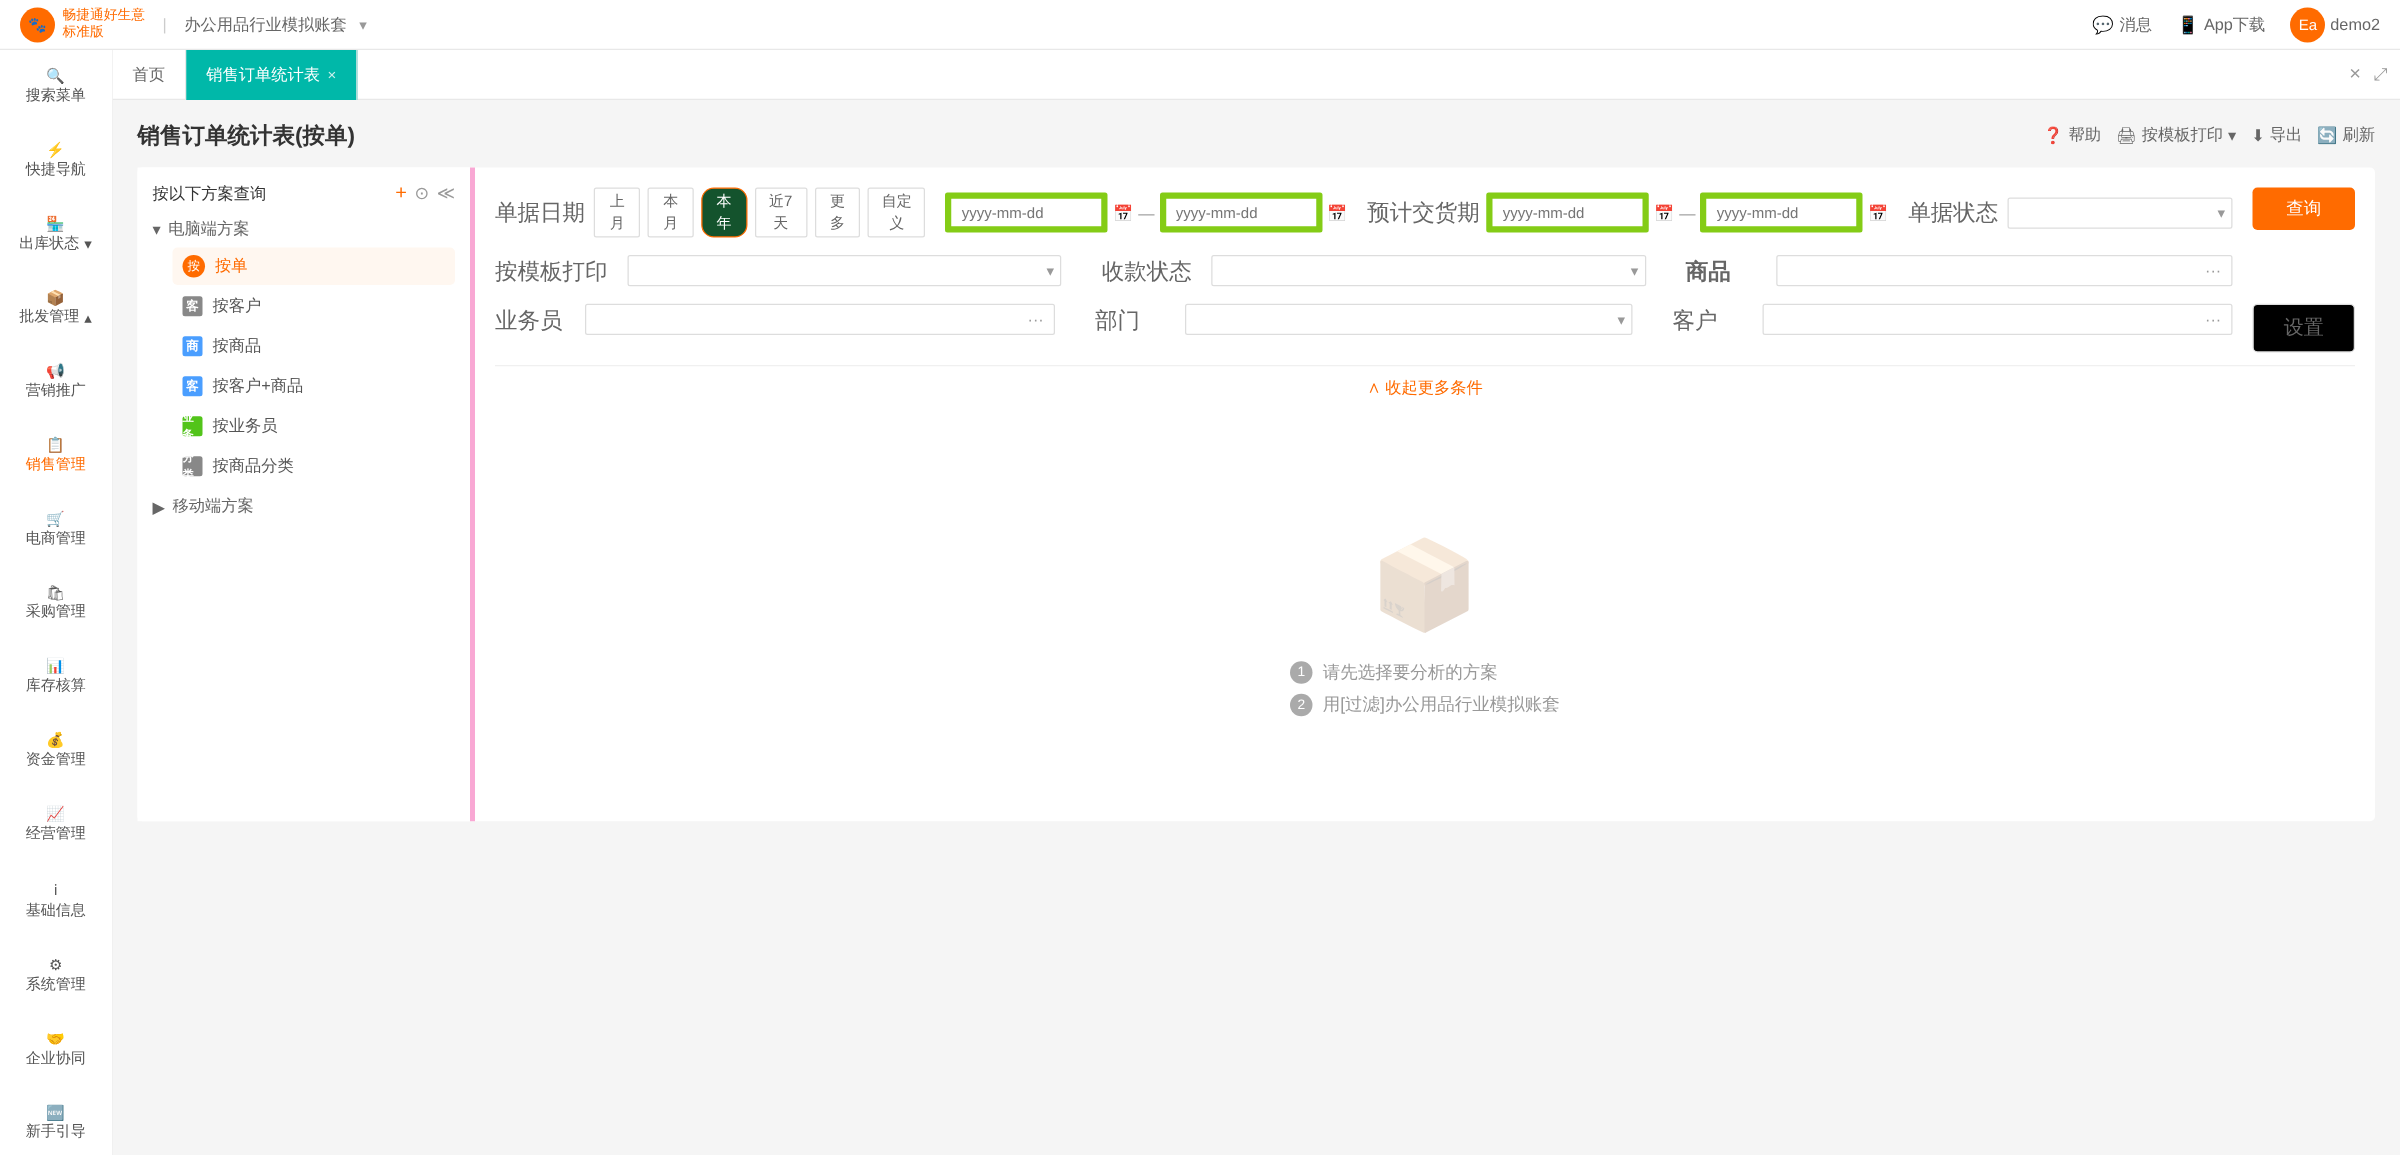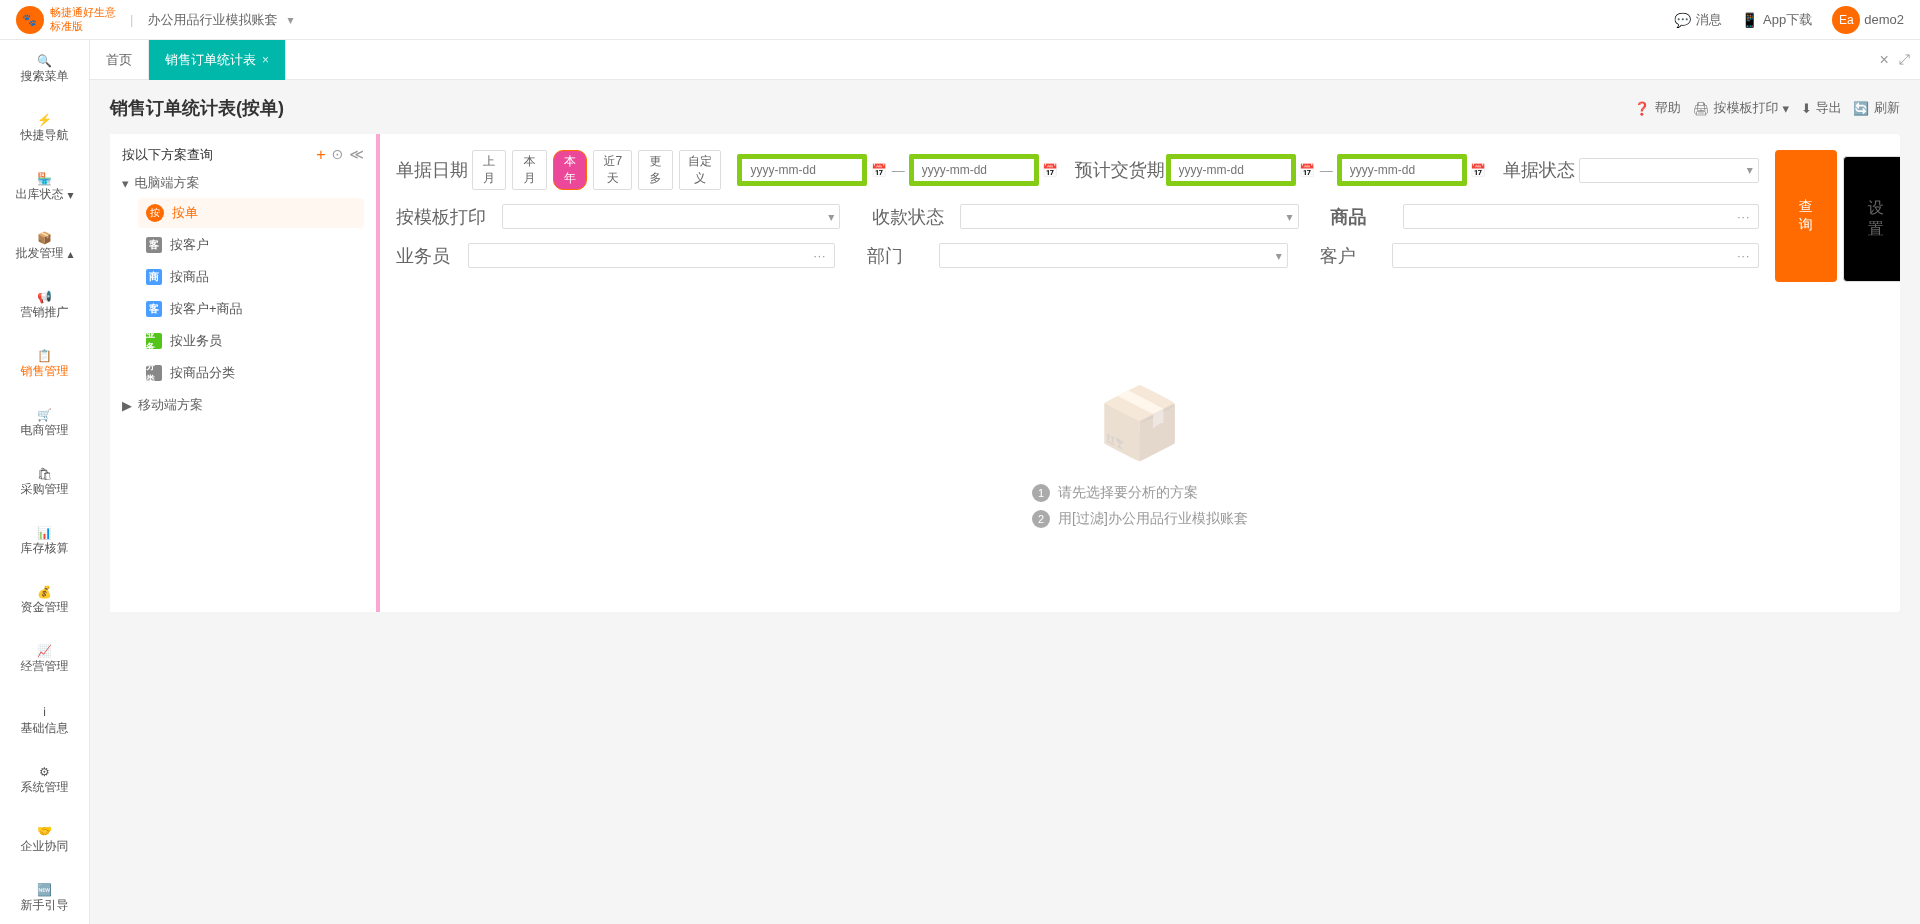--- a/index.html
+++ b/index.html
@@ -35,21 +35,21 @@
     
     .page-content { flex: 1; overflow-y: auto; padding: 16px 20px; background: #f5f5f5; }
     .page-header { display: flex; align-items: center; justify-content: space-between; margin-bottom: 14px; }
     .page-title { font-size: 18px; font-weight: 600; color: #333; }
     .page-actions { display: flex; align-items: center; gap: 12px; font-size: 13px; color: #666; }
     .page-actions-item { display: flex; align-items: center; gap: 4px; cursor: pointer; }
     .filter-row { display: flex; align-items: center; gap: 16px; margin-bottom: 14px; flex-wrap: nowrap; }
     .filter-label { color: #666; font-size: 18px; white-space: nowrap; min-width: 56px; }
     .filter-date-group { display: flex; align-items: center; gap: 6px; }
     .date-quick-btn { padding: 2px 8px; border-radius: 2px; border: 1px solid #ddd; background: #fff; cursor: pointer; font-size: 12px; color: #666; }
-    .date-quick-btn.active { background: #ec4899; color: #fff; border-color: #ff6b00; border-radius: 10px; }
+    .date-quick-btn.active { background: #14532d; color: #fff; border-color: #ff6b00; border-radius: 10px; }
     .date-input-group { display: flex; align-items: center; gap: 4px; }
     .date-input { border: 5px solid #84cc16; border-radius: 2px; padding: 4px 8px; font-size: 12px; color: #999; width: 130px; }
     .date-sep { color: #999; }
     .date-icon { color: #ff6b00; cursor: pointer; }
     .filter-select { border: 1px solid #ddd; border-radius: 2px; padding: 4px 24px 4px 8px; font-size: 13px; color: #999; background: #fff; cursor: pointer; min-width: 180px; appearance: none; -webkit-appearance: none; position: relative; }
     .select-wrapper { position: relative; display: inline-flex; align-items: center; }
     .select-wrapper::after { content: '▾'; position: absolute; right: 6px; color: #999; pointer-events: none; font-size: 12px; }
 
     
     .query-btn { background: #ff6b00; color: #fff; border: none; border-radius: 4px; padding: 8px 24px; font-size: 14px; cursor: pointer; }
@@ -76,21 +76,21 @@
 
     .right-panel { flex: 1; padding: 16px; overflow: hidden; }
     .collapse-btn { color: #ff6b00; cursor: pointer; font-size: 13px; }
 
     
     .empty-state { display: flex; flex-direction: column; align-items: center; justify-content: center; padding: 60px 0; color: #999; }
     .empty-hints { text-align: left; }
     .empty-hint { display: flex; align-items: center; gap: 8px; margin-bottom: 8px; font-size: 14px; color: #999; }
     .hint-num { width: 18px; height: 18px; border-radius: 50%; background: #aaa; color: #fff; display: flex; align-items: center; justify-content: center; font-size: 11px; flex-shrink: 0; }
 
-    .filter-right-btn-area { display: flex; flex-direction: row; gap: 6px; justify-content: space-between; padding-top: 0; }
+    .filter-right-btn-area { display: flex; flex-direction: column; gap: 6px; justify-content: space-between; padding-top: 0; }
   </style>
 </head>
 <body>
 
 <div class="top-bar">
   <div class="top-bar-left">
     <div class="logo-area">
       <div class="logo-icon">🐾</div>
       <div class="logo-text">
         <div>畅捷通好生意</div>
@@ -353,20 +353,26 @@
               </div>
 
             </div>
 
             <div class="filter-right-btn-area">
               <button class="query-btn">查询</button>
               <button class="setting-btn">设置</button>
             </div>
           </div>
 
+          <div style="text-align:center;margin-top:10px;padding:8px 0;border-top:1px solid #f0f0f0;">
+            <span class="collapse-btn">
+              <span>∧ </span>
+              <span>收起更多条件</span>
+            </span>
+          </div>
 
           <div class="empty-state" style="margin-top:40px;">
             <div style="font-size:70px;opacity:0.25;margin-bottom:20px;">📦</div>
             <div class="empty-hints">
               <div class="empty-hint">
                 <div class="hint-num">1</div>
                 <span>请先选择要分析的方案</span>
               </div>
               <div class="empty-hint">
                 <div class="hint-num">2</div>

